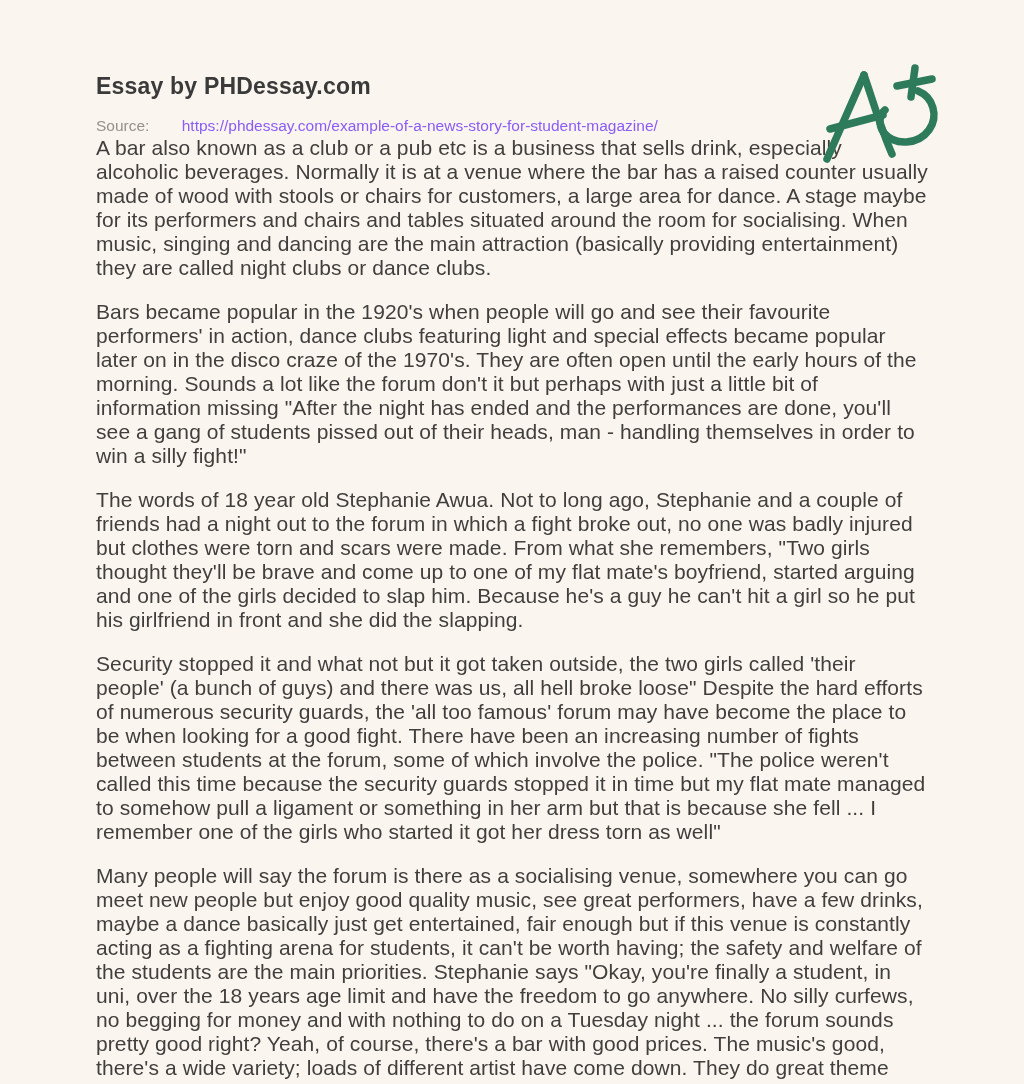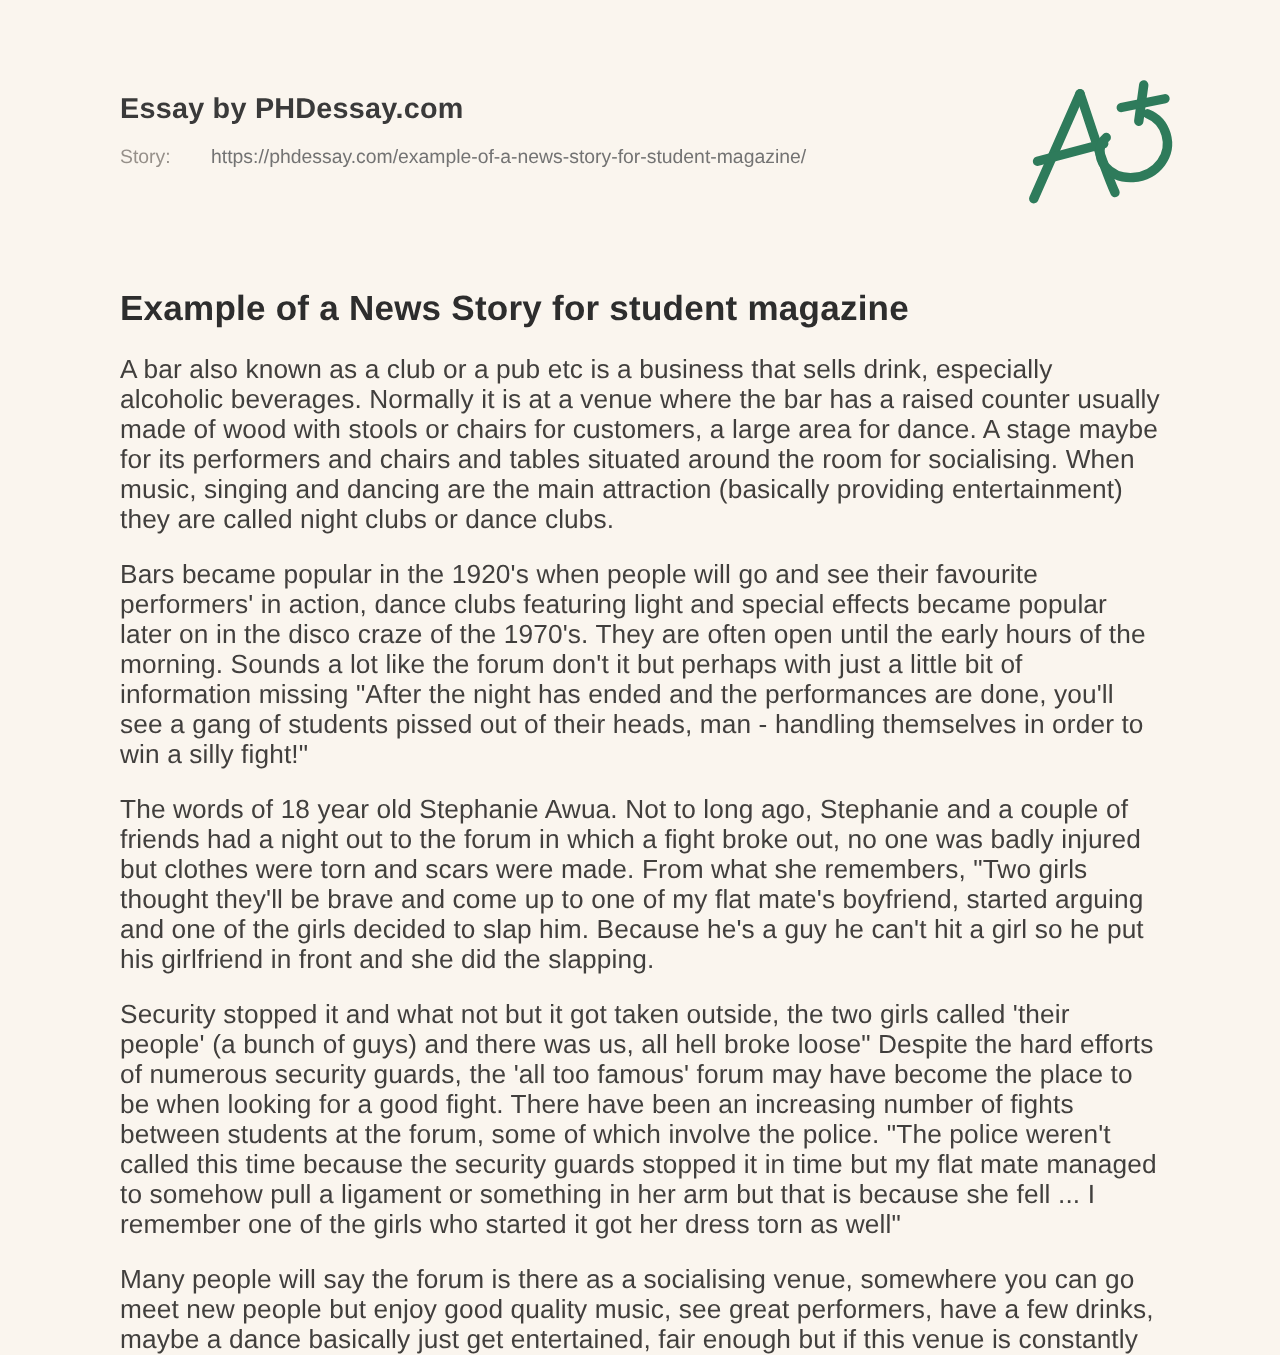--- a/index.html
+++ b/index.html
@@ -30,21 +30,21 @@
   }
   .source-line {
     margin: 15px 0 0 0;
     font-size: 15.5px;
     line-height: 21px;
   }
   .source-label {
     color: #96908a;
   }
   .source-link {
-    color: #737373;
+    color: #8b5cf6;
     text-decoration: none;
     padding-left: 28px;
   }
   .logo {
     position: absolute;
     top: 60px;
     right: 64px;
     width: 142px;
     height: 108px;
   }
@@ -66,21 +66,21 @@
   }
 </style>
 </head>
 <body>
 
 <div class="page">
 
   <header>
     <h1 class="doc-header-title">Essay by PHDessay.com</h1>
     <p class="source-line">
-      <span class="source-label">Story:</span>
+      <span class="source-label">Source:</span>
       <a class="source-link" href="#">https://phdessay.com/example-of-a-news-story-for-student-magazine/</a>
     </p>
 
     <div class="logo">
       <svg width="142" height="108" viewBox="0 0 142 108" fill="none" xmlns="http://www.w3.org/2000/svg">
         <g stroke="#2e7b5b" stroke-width="7.5" stroke-linecap="round" fill="none">
 
           <path d="M 9 99 L 46 15"></path>
 
           <path d="M 46 15 C 54 38 64 72 74 94"></path>
@@ -91,21 +91,20 @@
 
           <path d="M 79 26 L 114 19"></path>
 
           <path d="M 100 31 C 115 37 121 56 111 70 C 100 85 77 86 66 73 C 60 65 61 55 67 50"></path>
         </g>
       </svg>
     </div>
   </header>
 
   <main>
-    <h2 class="essay-title">Example of a News Story for student magazine</h2>
 
     <div class="essay-body">
       <p>A bar also known as a club or a pub etc is a business that sells drink, especially alcoholic beverages. Normally it is at a venue where the bar has a raised counter usually made of wood with stools or chairs for customers, a large area for dance. A stage maybe for its performers and chairs and tables situated around the room for socialising. When music, singing and dancing are the main attraction (basically providing entertainment) they are called night clubs or dance clubs.</p>
       <p>Bars became popular in the 1920's when people will go and see their favourite performers' in action, dance clubs featuring light and special effects became popular later on in the disco craze of the 1970's. They are often open until the early hours of the morning. Sounds a lot like the forum don't it but perhaps with just a little bit of information missing "After the night has ended and the performances are done, you'll see a gang of students pissed out of their heads, man - handling themselves in order to win a silly fight!"</p>
       <p>The words of 18 year old Stephanie Awua. Not to long ago, Stephanie and a couple of friends had a night out to the forum in which a fight broke out, no one was badly injured but clothes were torn and scars were made. From what she remembers, "Two girls thought they'll be brave and come up to one of my flat mate's boyfriend, started arguing and one of the girls decided to slap him. Because he's a guy he can't hit a girl so he put his girlfriend in front and she did the slapping.</p>
       <p>Security stopped it and what not but it got taken outside, the two girls called 'their people' (a bunch of guys) and there was us, all hell broke loose" Despite the hard efforts of numerous security guards, the 'all too famous' forum may have become the place to be when looking for a good fight. There have been an increasing number of fights between students at the forum, some of which involve the police. "The police weren't called this time because the security guards stopped it in time but my flat mate managed to somehow pull a ligament or something in her arm but that is because she fell ... I remember one of the girls who started it got her dress torn as well"</p>
       <p>Many people will say the forum is there as a socialising venue, somewhere you can go meet new people but enjoy good quality music, see great performers, have a few drinks, maybe a dance basically just get entertained, fair enough but if this venue is constantly acting as a fighting arena for students, it can't be worth having; the safety and welfare of the students are the main priorities. Stephanie says "Okay, you're finally a student, in uni, over the 18 years age limit and have the freedom to go anywhere. No silly curfews, no begging for money and with nothing to do on a Tuesday night ... the forum sounds pretty good right? Yeah, of course, there's a bar with good prices. The music's good, there's a wide variety; loads of different artist have come down. They do great theme nights as we</p>
     </div>
   </main>
 

